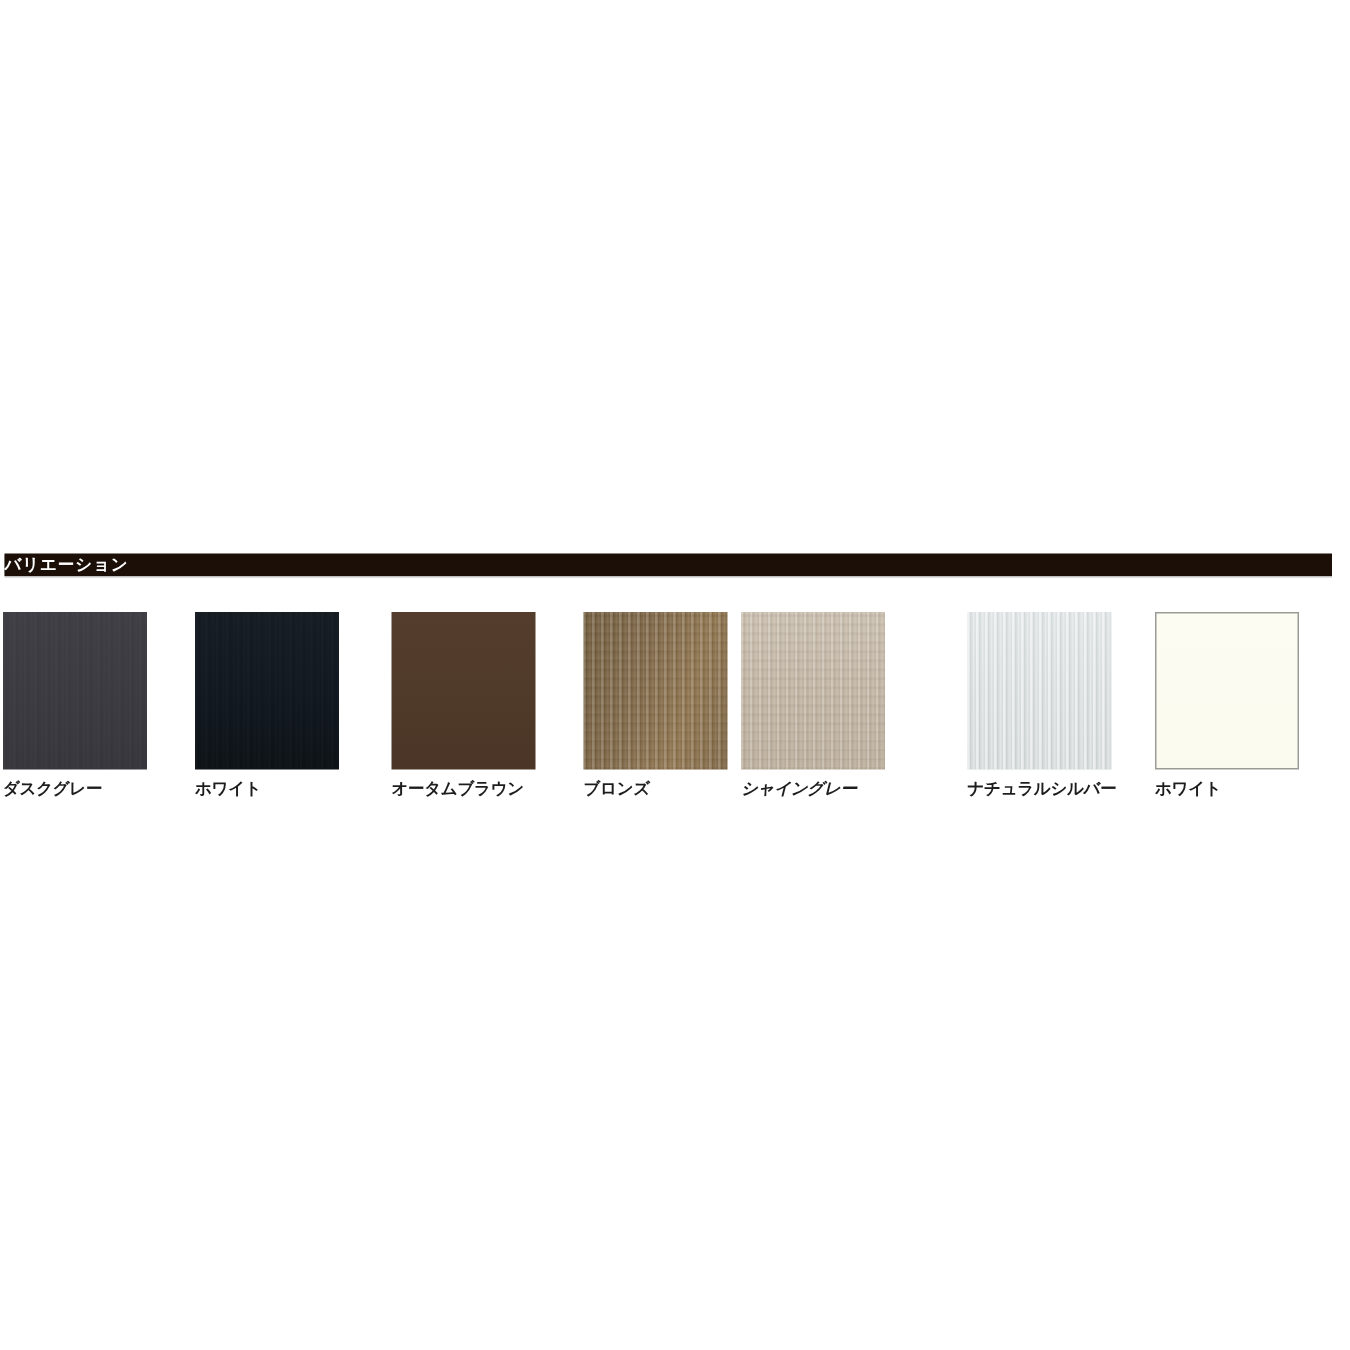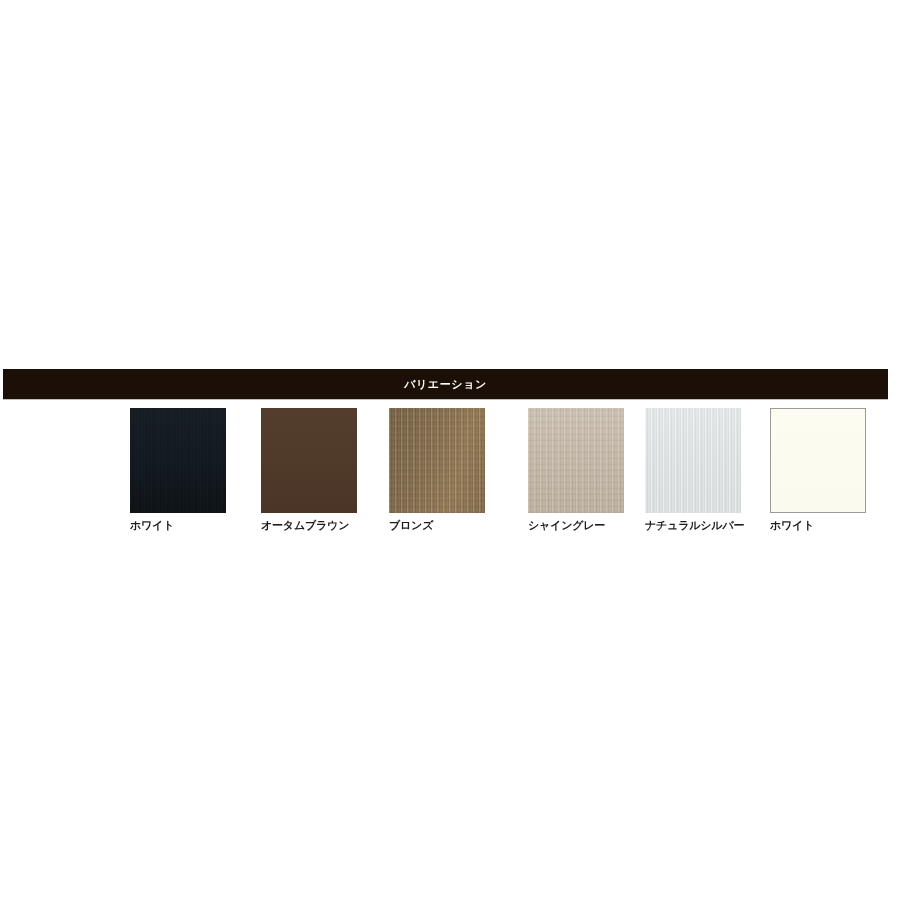--- a/index.html
+++ b/index.html
@@ -25,26 +25,26 @@
     height: 900px;
     background: #ffffff;
   }
 
   
   .section-bar {
     position: absolute;
     left: 3px;
     top: 369px;
     width: 885px;
-    height: 30px;
+    height: 15px;
     background: #1b0f07;
     box-shadow: 0 1px 0 0 rgba(0,0,0,0.25);
     display: flex;
     align-items: center;
-    justify-content: center;
+    justify-content: flex-start;
   }
   .section-bar-title {
     color: #ffffff;
     font-size: 11px;
     font-weight: bold;
     letter-spacing: 0.6px;
     line-height: 1;
     font-family: "DejaVu Sans", "Liberation Sans", sans-serif;
     white-space: nowrap;
   }
@@ -132,37 +132,41 @@
 <body style="background: rgb(255, 255, 255);">
 
 <div class="page">
 
   <div class="section-bar" style="background: rgb(27, 15, 7);">
     <span class="section-bar-title" style="color: rgb(255, 255, 255);">バリエーション</span>
   </div>
 
   <div class="swatch-strip">
 
+    <div class="swatch-cell" style="left:0px;">
+      <div class="swatch-chip tex-soft" style="background: linear-gradient(rgb(62, 62, 68) 0%, rgb(58, 58, 64) 55%, rgb(54, 54, 60) 100%);"></div>
+      <div class="swatch-label">ダスクグレー</div>
+    </div>
 
     <div class="swatch-cell" style="left:128px;">
       <div class="swatch-chip tex-soft" style="background: linear-gradient(rgb(21, 28, 34) 0%, rgb(17, 24, 32) 50%, rgb(13, 18, 22) 100%);"></div>
       <div class="swatch-label">ホワイト</div>
     </div>
 
     <div class="swatch-cell" style="left:387px;">
       <div class="swatch-chip tex-wood" style="background: linear-gradient(105deg, rgb(109, 87, 56) 0%, rgb(123, 99, 66) 40%, rgb(139, 112, 73) 70%, rgb(122, 98, 64) 100%);"></div>
       <div class="swatch-label">ブロンズ</div>
     </div>
 
     <div class="swatch-cell" style="left:259px;">
       <div class="swatch-chip tex-none" style="background: linear-gradient(rgb(84, 61, 44) 0%, rgb(79, 57, 41) 60%, rgb(74, 53, 38) 100%);"></div>
       <div class="swatch-label">オータムブラウン</div>
     </div>
 
-    <div class="swatch-cell" style="left:526px;">
+    <div class="swatch-cell" style="left:492px;font-style:italic;">
       <div class="swatch-chip tex-wood" style="background: linear-gradient(rgb(203, 192, 176) 0%, rgb(195, 183, 166) 45%, rgb(187, 174, 156) 100%);"></div>
       <div class="swatch-label">シャイングレー</div>
     </div>
 
     <div class="swatch-cell" style="left:768px;">
       <div class="swatch-chip tex-none swatch-bordered" style="background: linear-gradient(rgb(252, 252, 242) 0%, rgb(250, 250, 239) 100%); border-color: rgb(155, 155, 149);"></div>
       <div class="swatch-label">ホワイト</div>
     </div>
 
     <div class="swatch-cell" style="left:643px;">

